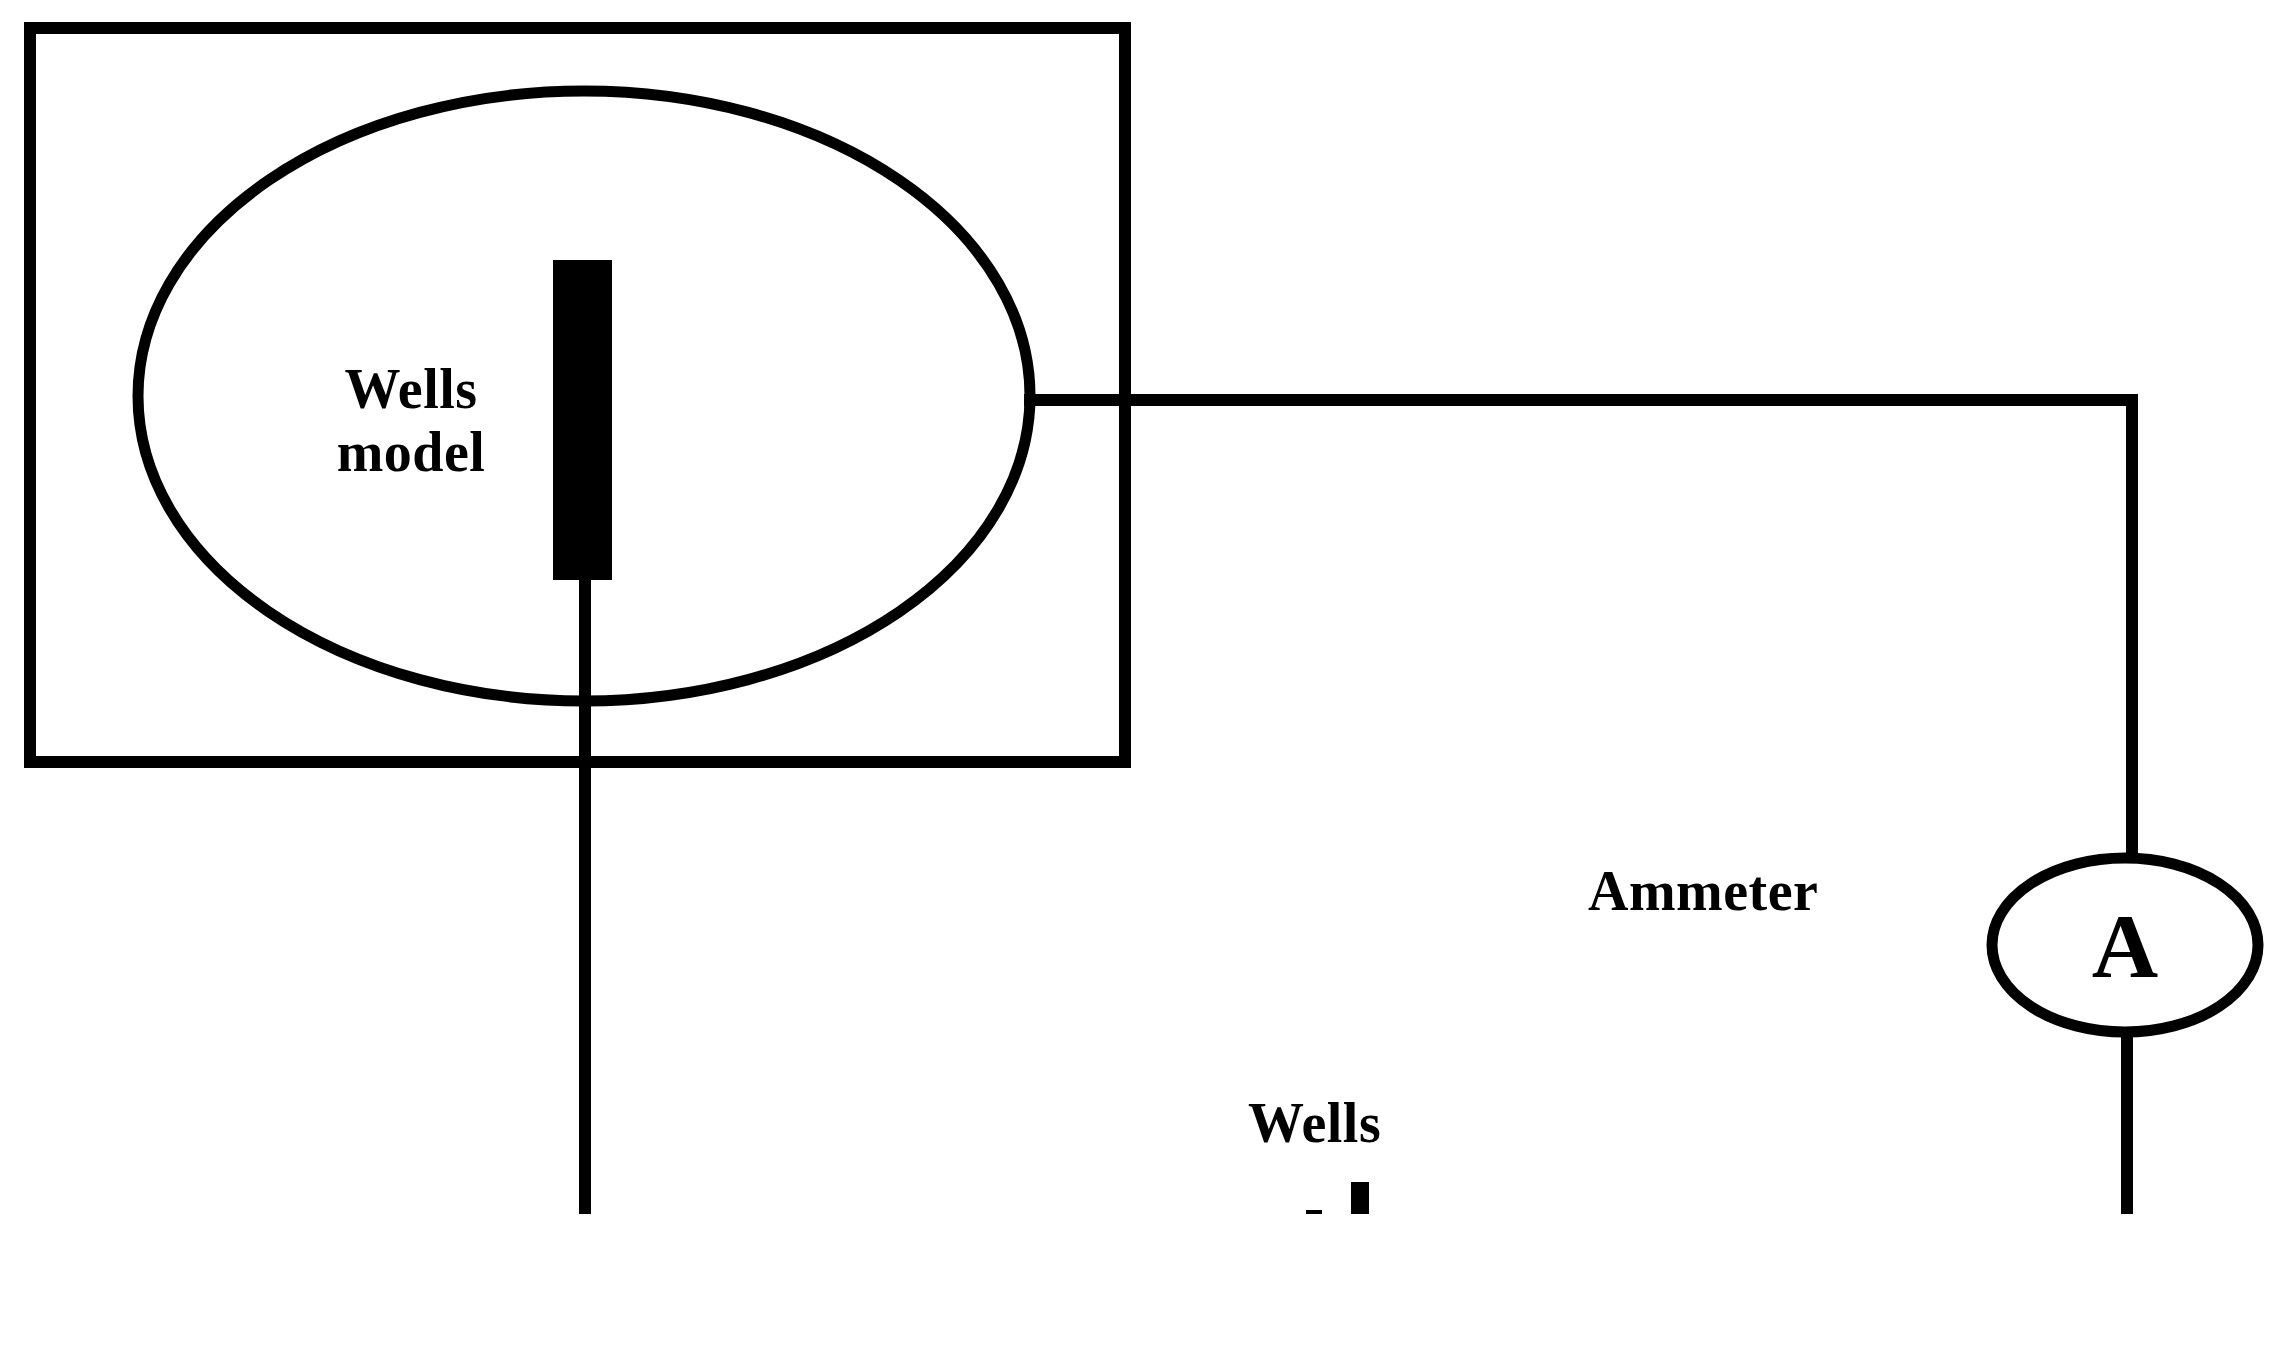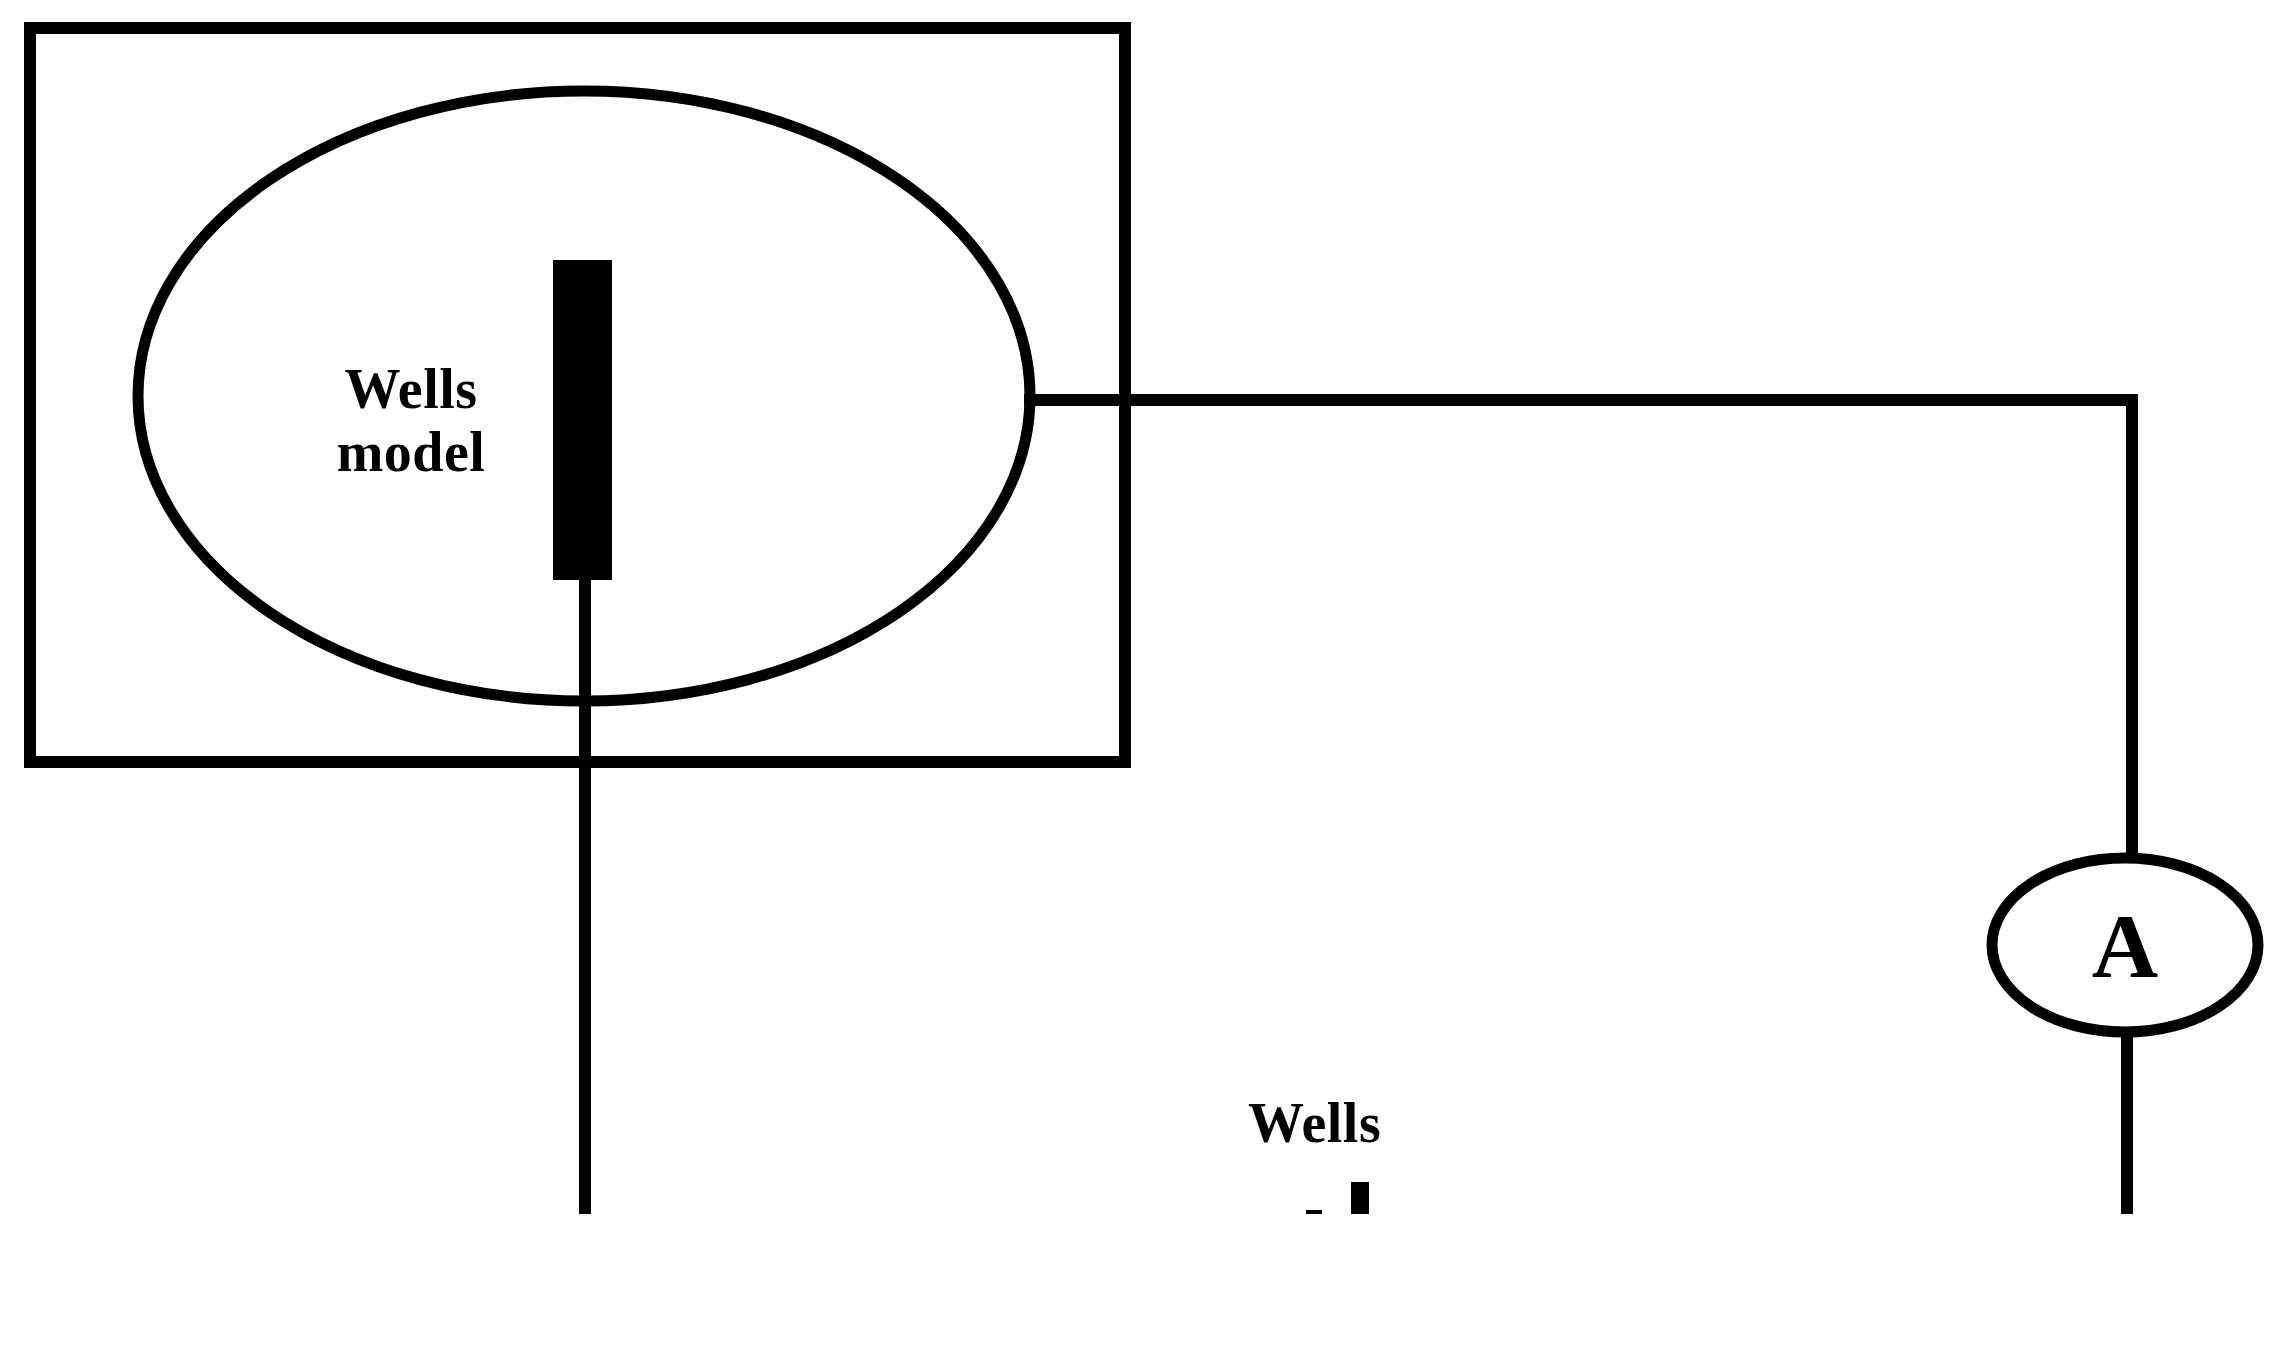--- a/index.html
+++ b/index.html
@@ -91,18 +91,19 @@
 
     <rect x="1306" y="1210" width="16" height="118" fill="#000000" stroke="none"></rect>
 
     <rect x="1351" y="1182" width="18" height="172" fill="#000000" stroke="none"></rect>
 
   </svg>
 
   <div class="diag-label" id="wells-model-label">Wells
 model</div>
 
+  <div class="diag-label" id="ammeter-label">Ammeter</div>
 
   <div class="diag-label" id="source-label">Wells</div>
 
   <div id="ammeter-letter">A</div>
 
 </div>
 
 </body></html>

